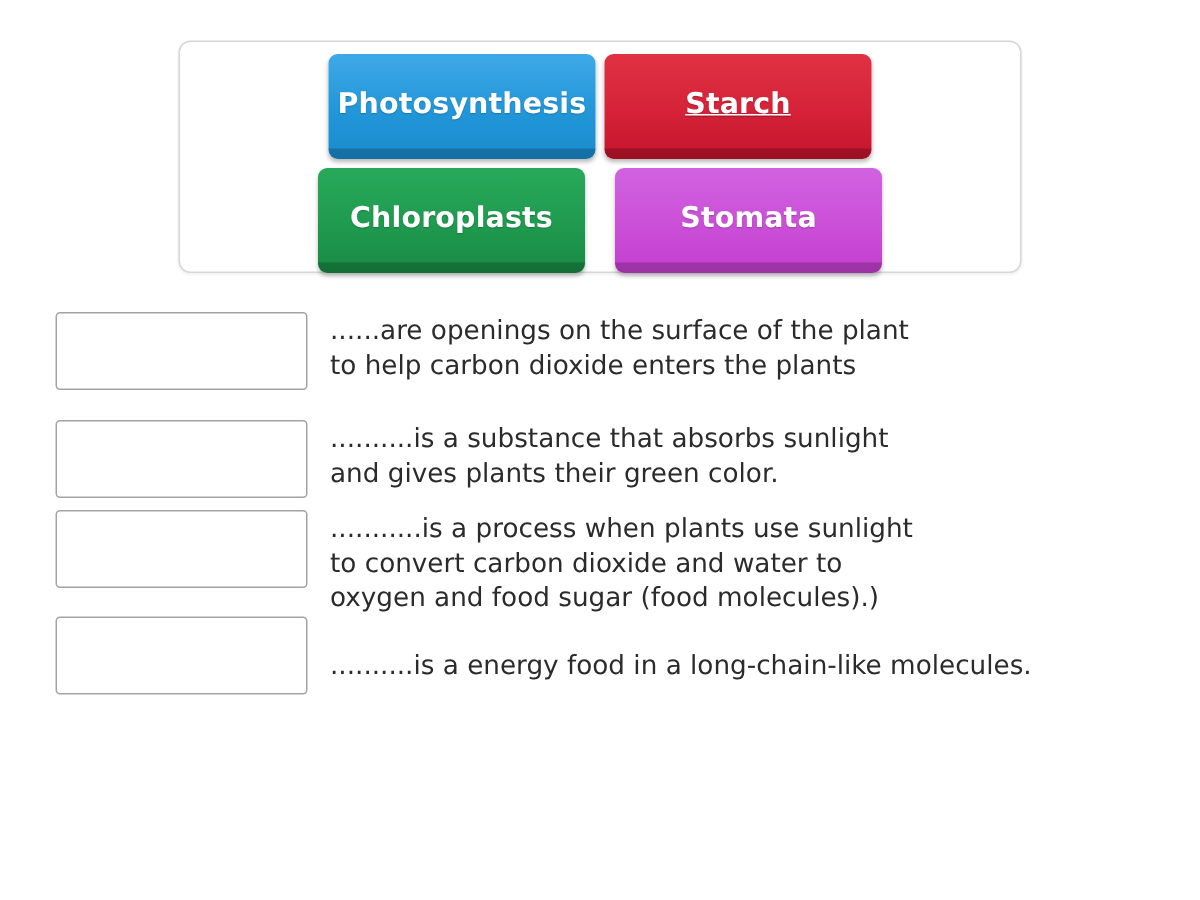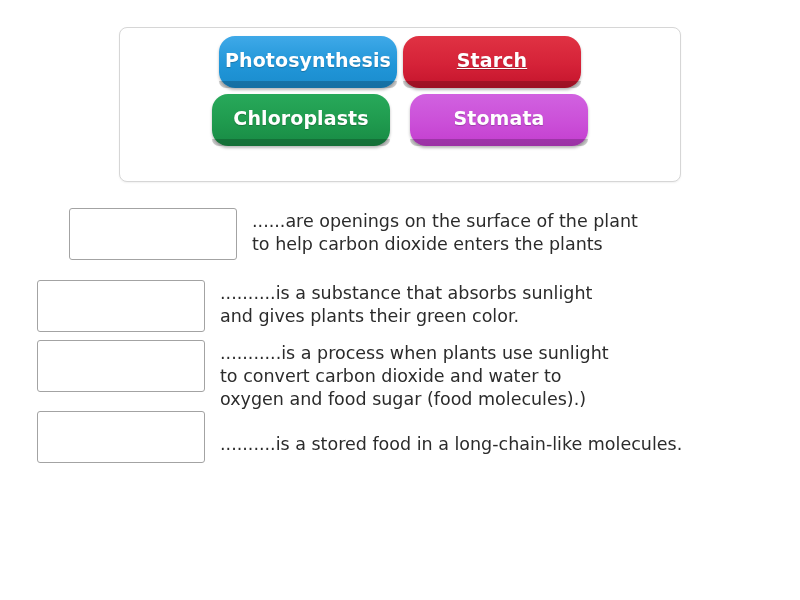--- a/index.html
+++ b/index.html
@@ -43,22 +43,22 @@
     gap: 6px;
   }
   .tile-row.row-2 {
     padding-top: 6px;
     gap: 20px;
   }
 
   .tile {
     position: relative;
     width: 178px;
-    height: 52px;
-    border-radius: 16px;
+    height: 70px;
+    border-radius: 6px;
     display: flex;
     align-items: center;
     justify-content: center;
     color: #ffffff;
     font-weight: bold;
     font-size: 19px;
     letter-spacing: 0.1px;
     text-shadow: 0 1px 1px rgba(0,0,0,0.22);
     cursor: move;
     user-select: none;
@@ -127,21 +127,21 @@
   }
 
   
   .qrow.r1 .qtext { margin-top: 2px; }
   .qrow.r2 .qtext { margin-top: 2px; }
   .qrow.r3 .qtext { margin-top: 2px; }
   .qrow.r4 .qtext { margin-top: 22px; }
   .qrow.r5 .qtext { margin-top: 22px; }
 
   .qrow.r3 { margin-bottom: 0; }
-  .qrow.r1 { margin-bottom: 20px; padding-left: 32px; }
+  .qrow.r1 { margin-bottom: 20px; }
   .qrow.r2 { margin-bottom: 8px; }
   .qrow.r4 { margin-bottom: 20px; }
 </style>
 </head>
 <body>
 
 <div id="app">
 
   <div class="tile-bank">
 
@@ -181,19 +181,19 @@
 
     <div class="qrow r3">
       <div class="dropbox"></div>
       <div class="qtext">...........is a process when plants use sunlight
 to convert carbon dioxide and water to
 oxygen and food sugar (food molecules).)</div>
     </div>
 
     <div class="qrow r4">
       <div class="dropbox"></div>
-      <div class="qtext">..........is a stored food in a long-chain-like molecules.</div>
+      <div class="qtext">..........is a energy food in a long-chain-like molecules.</div>
     </div>
 
 
   </div>
 
 </div>
 
 </body></html>

